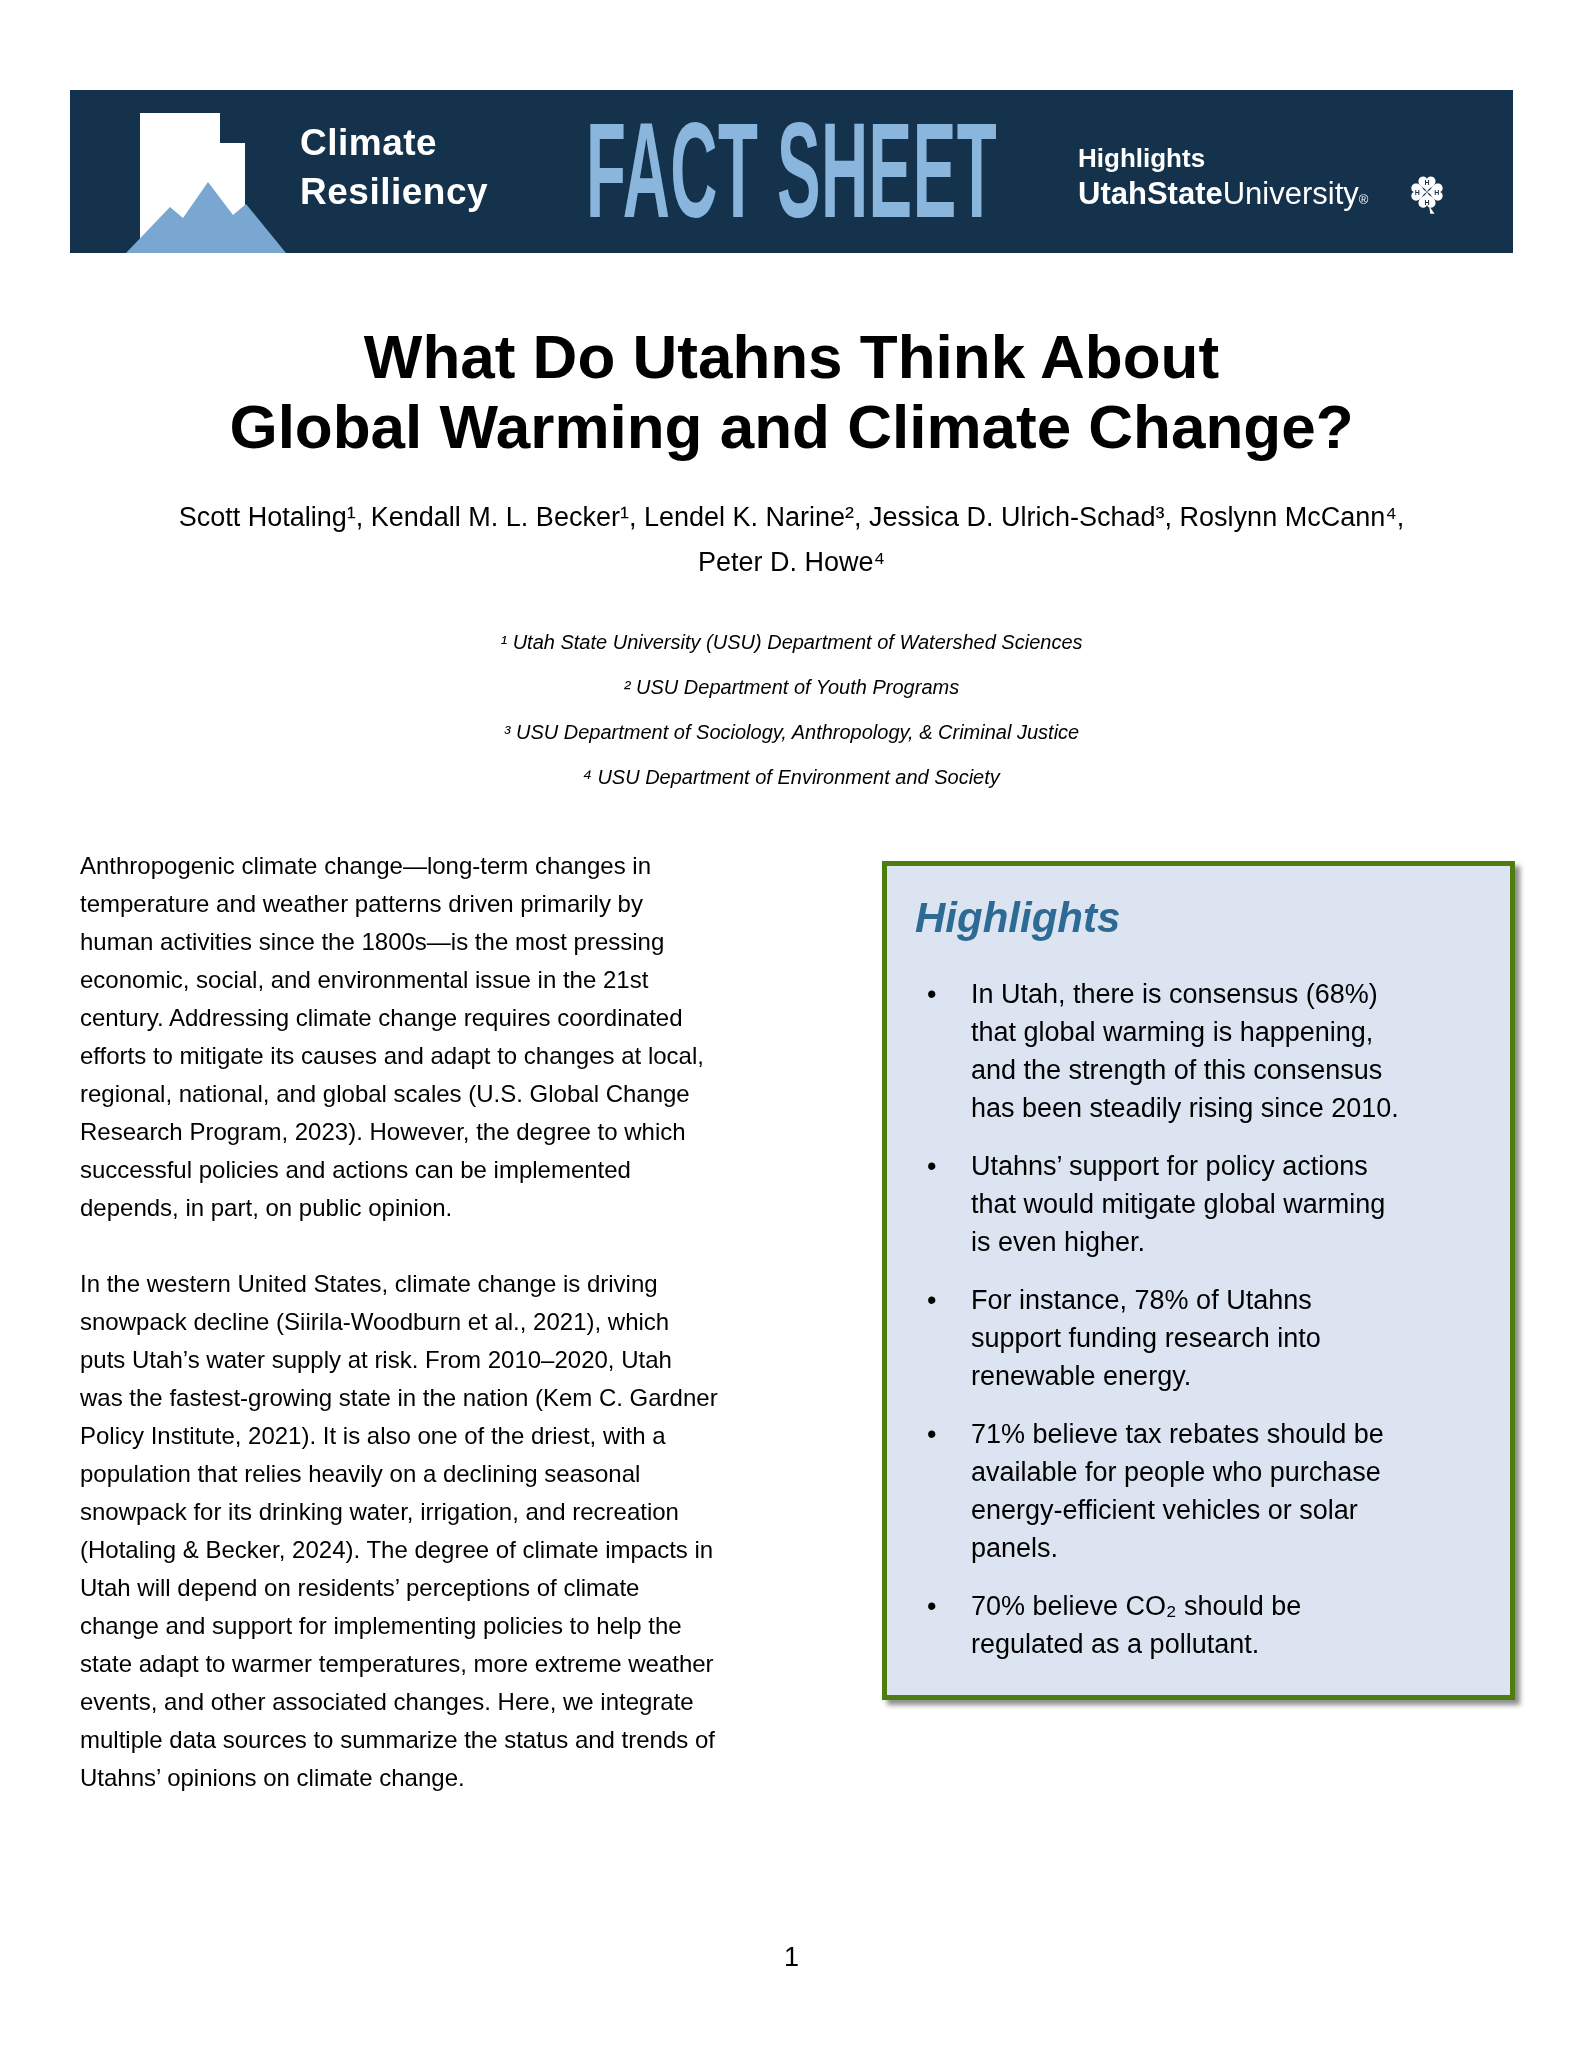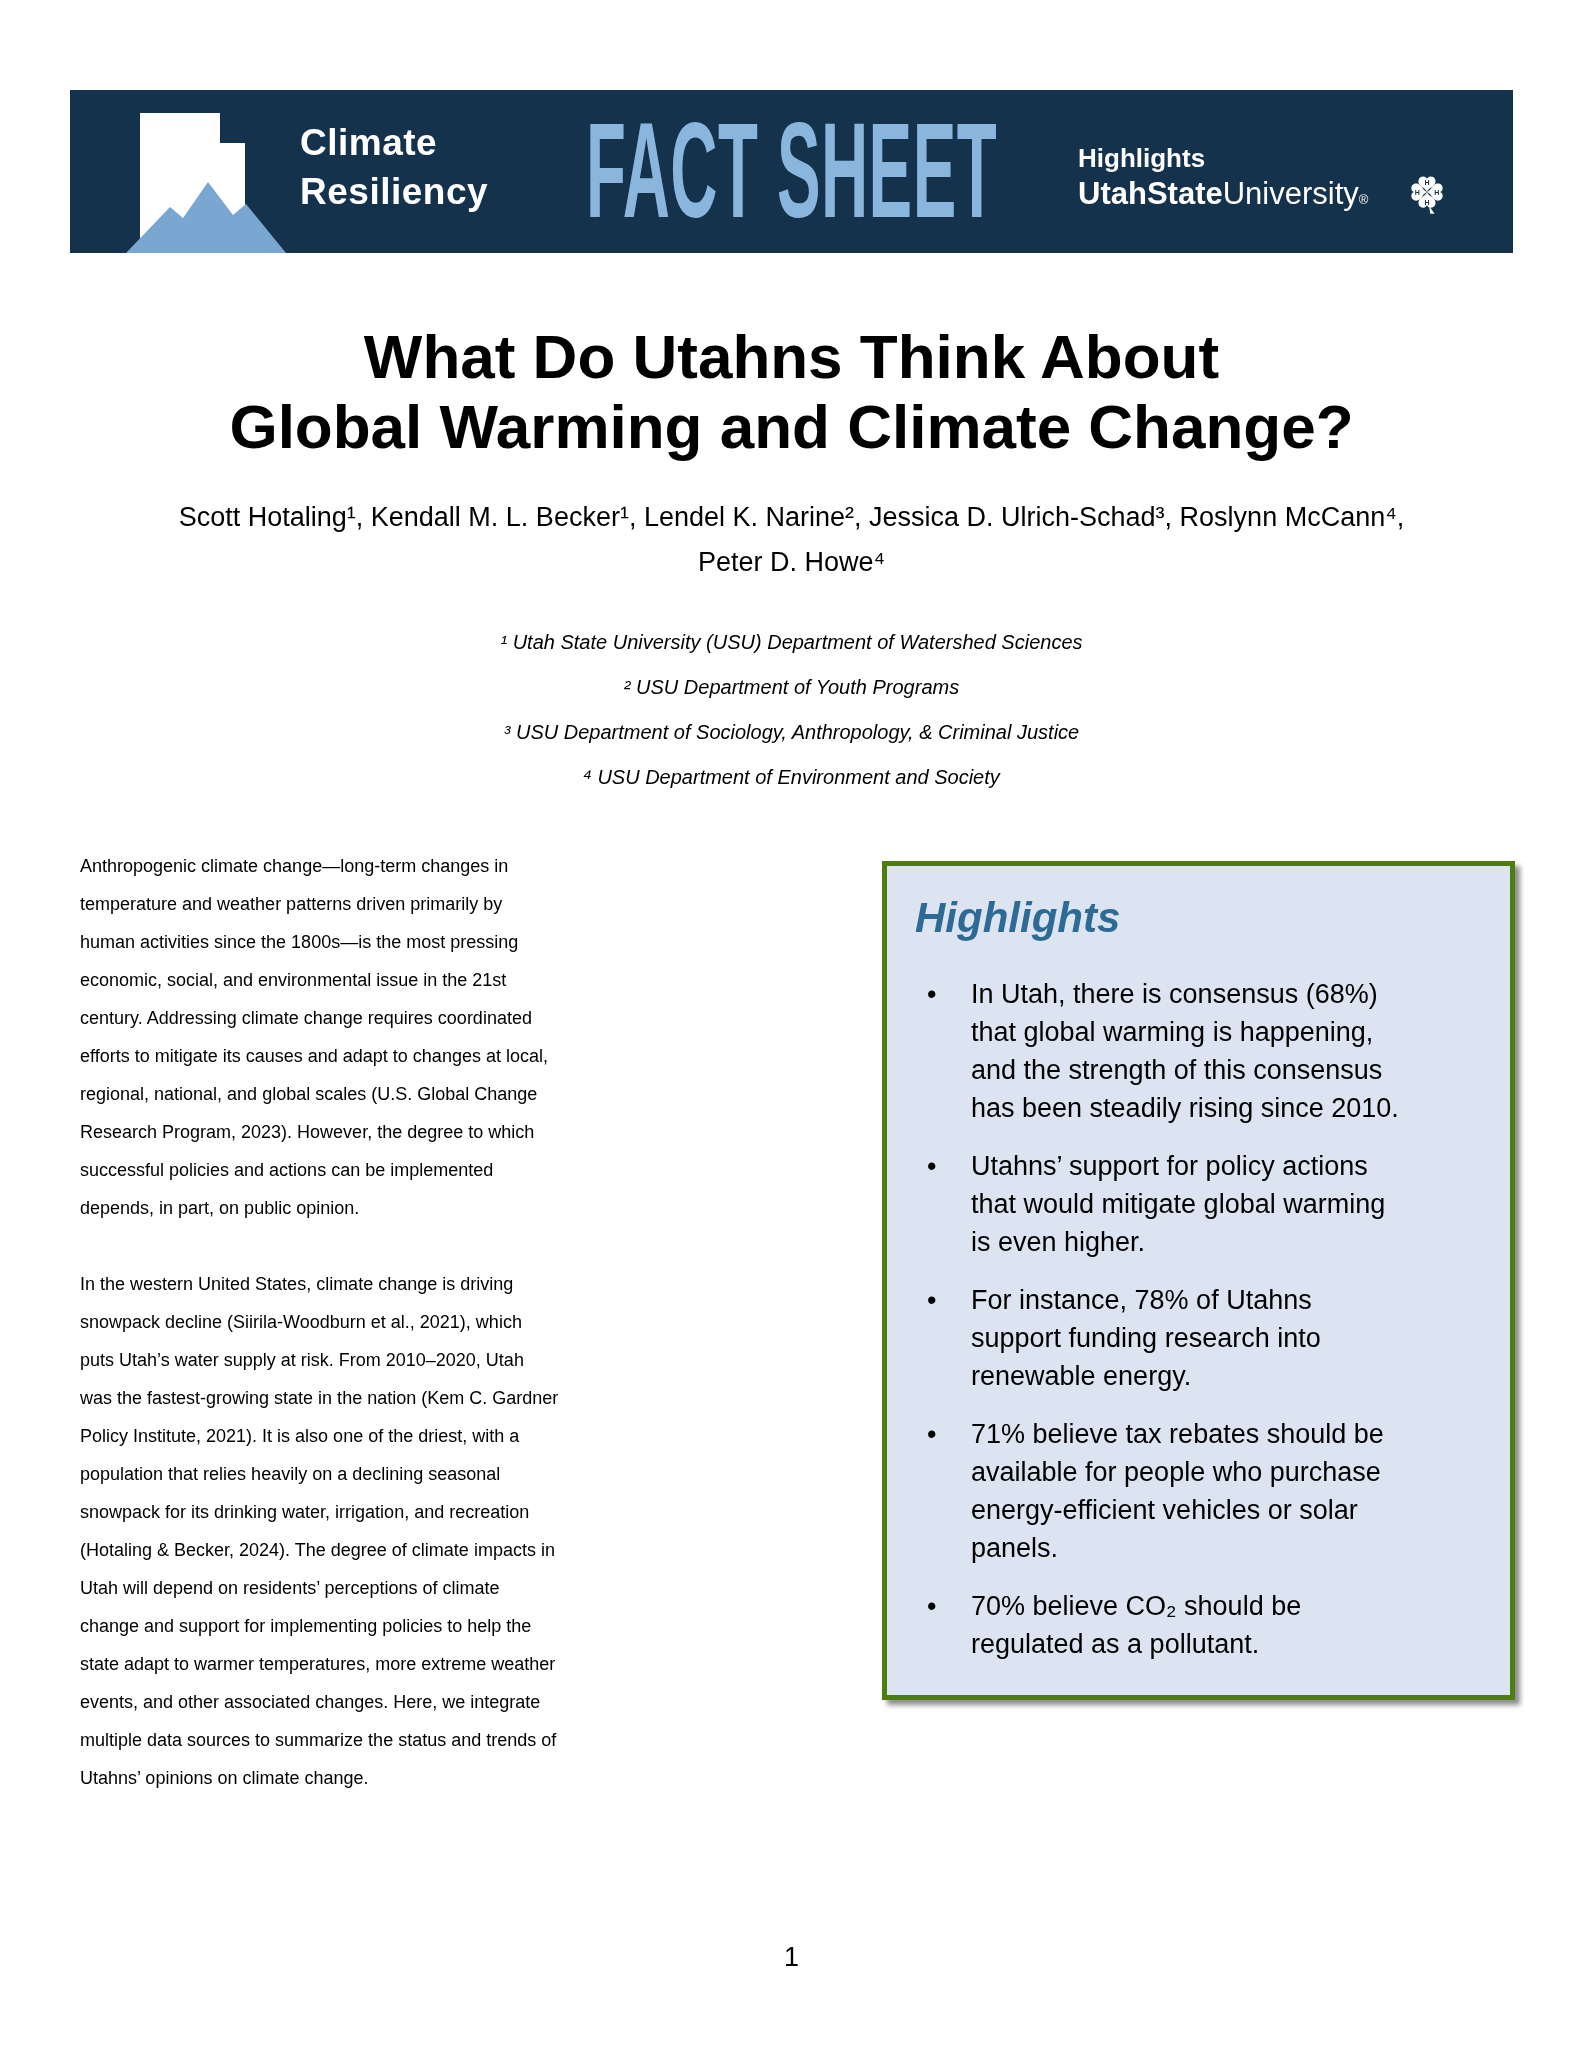--- a/index.html
+++ b/index.html
@@ -23,21 +23,21 @@
   .reg-mark{font-size:13px;}
   .clover-svg{position:absolute;left:1330px;top:72px;width:54px;height:58px;}
   
   .doc-title{position:absolute;left:0;top:322px;width:100%;text-align:center;
          font-size:62px;font-weight:bold;line-height:70px;white-space:pre-line;}
   .authors{position:absolute;left:0;top:495px;width:100%;text-align:center;
          font-size:27px;line-height:45px;white-space:pre-line;}
   .affiliations{position:absolute;left:0;top:620px;width:100%;text-align:center;
          font-size:20px;line-height:45px;font-style:italic;}
   
-  .body-left{position:absolute;left:80px;top:847px;width:780px;font-size:18px;line-height:38px;}
+  .body-left{position:absolute;left:80px;top:847px;width:780px;font-size:24px;line-height:38px;}
   .paragraph{white-space:pre-line;margin:0 0 38px 0;}
   
   .highlights-box{position:absolute;left:882px;top:861px;width:633px;height:839px;
          box-sizing:border-box;background:#dce4f1;border:5px solid #4d7c0f;
          box-shadow:5px 5px 5px rgba(0,0,0,0.45);}
   .hl-title{margin:27px 0 0 28px;font-size:42px;line-height:50px;font-weight:bold;
          font-style:italic;color:#2d6b94;}
   .hl-list{margin-top:32px;}
   .hl-item{display:flex;align-items:flex-start;padding-left:40px;padding-right:14px;
          margin-bottom:20px;font-size:27px;line-height:38px;}

